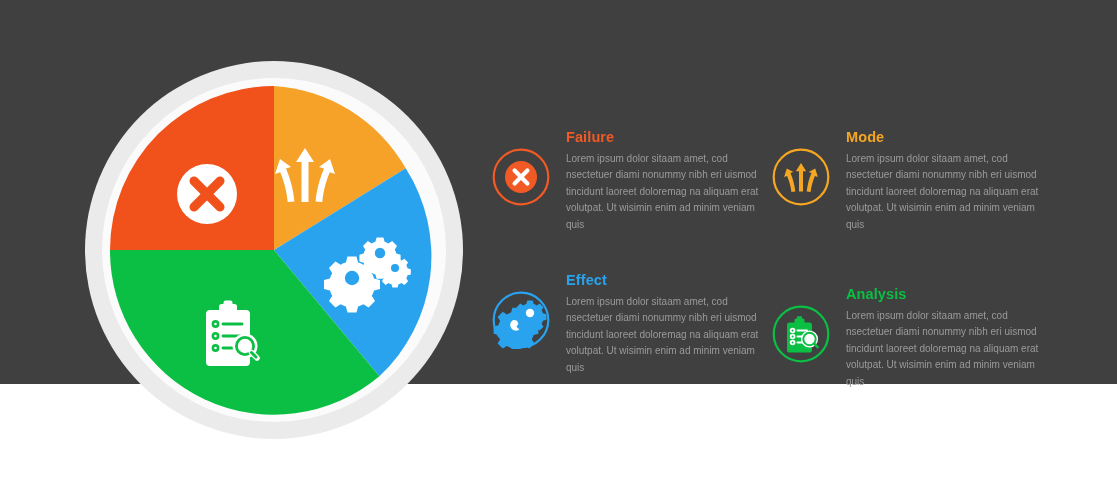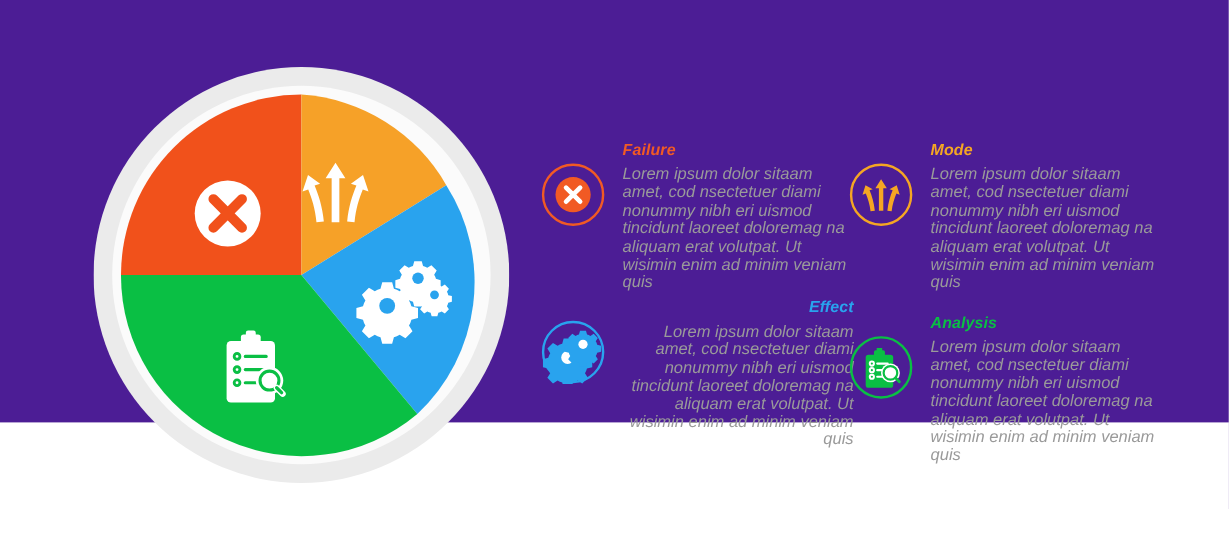--- a/index.html
+++ b/index.html
@@ -13,22 +13,21 @@
     height: 500px;
     overflow: hidden;
     font-family: "Liberation Sans", sans-serif;
     position: relative;
   }
 
   #stage {
     position: relative;
     width: 1117px;
     height: 384px;
-    background: #4c1d95;
-    font-style: italic;
+    background: #404040;
   }
 
   
   #wheel {
     position: absolute;
     left: 85px;
     top: 61px;
     width: 378px;
     height: 378px;
   }
@@ -46,21 +45,21 @@
     width: 600px;
     height: 270px;
   }
   .item {
     position: absolute;
     width: 292px;
     height: 130px;
   }
   .item.pos-0 { left: 0px;   top: 0px; }
   .item.pos-1 { left: 280px; top: 0px; }
-  .item.pos-2 { left: 0px;   top: 143px; text-align: right; }
+  .item.pos-2 { left: 0px;   top: 143px; }
   .item.pos-3 { left: 280px; top: 157px; }
 
   .badge {
     position: absolute;
     left: 0px;
     top: 28px;
     width: 58px;
     height: 58px;
   }
   .badge svg { display: block; width: 58px; height: 58px; }
@@ -72,21 +71,21 @@
     width: 210px;
   }
   .item-title {
     font-size: 14.5px;
     font-weight: bold;
     letter-spacing: 0.1px;
     margin: 0 0 5px 0;
     line-height: 1.1;
   }
   .item-desc {
-    font-size: 15px;
+    font-size: 10px;
     line-height: 16.4px;
     color: #9a9a9a;
     margin: 0;
     font-weight: normal;
   }
 
   
   .c-red    { color: #f15a24; }
   .c-orange { color: #f5a623; }
   .c-blue   { color: #29a3ee; }

